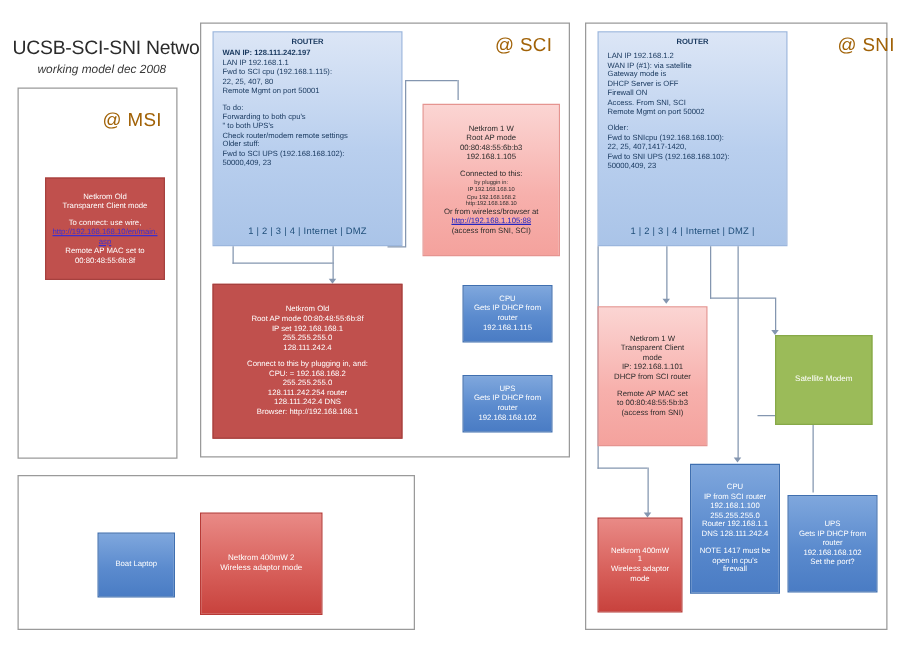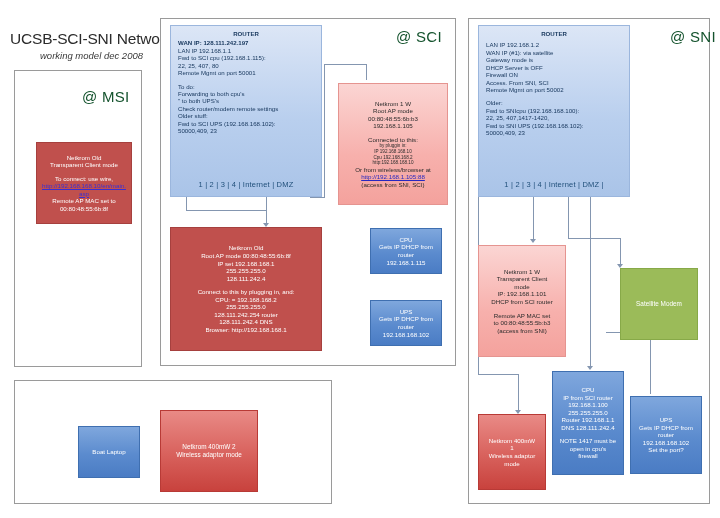--- a/index.html
+++ b/index.html
@@ -2,21 +2,21 @@
 <html><head>
 <meta charset="utf-8">
 <style>
   html,body{margin:0;padding:0;background:#ffffff;}
   body{width:720px;height:518px;position:relative;overflow:hidden;
        font-family:"Liberation Sans",sans-serif;color:#000;}
   .canvas{position:absolute;inset:0;}
 
   
   .panel{position:absolute;border:1px solid #9a9a9a;background:#ffffff;box-sizing:border-box;}
-  .panel-label{position:absolute;font-size:15px;color:#14532d;letter-spacing:.3px;}
+  .panel-label{position:absolute;font-size:15px;color:#a16207;letter-spacing:.3px;}
 
   
   .maintitle{position:absolute;font-size:15.5px;color:#2b2b2b;letter-spacing:-.2px;white-space:nowrap;}
   .subtitle{position:absolute;font-size:9.5px;font-style:italic;color:#3a3a3a;white-space:nowrap;}
 
   
   .box{position:absolute;box-sizing:border-box;display:flex;flex-direction:column;
        align-items:center;justify-content:center;text-align:center;overflow:hidden;}
   .box .ln{display:block;line-height:1.22;}
 
@@ -46,21 +46,21 @@
   .conn.v{width:1px;}
   .arrow{position:absolute;width:0;height:0;border-left:3px solid transparent;
          border-right:3px solid transparent;border-top:4px solid #8496b0;}
 </style>
 </head>
 <body>
 
 <div class="canvas">
 
   <div class="maintitle" style="left:10px;top:30px;">UCSB-SCI-SNI Network</div>
-  <div class="subtitle" style="left:40px;top:50px;">working model dec 2008</div>
+  <div class="subtitle" style="left:30px;top:50px;">working model dec 2008</div>
 
   <div class="panel" style="left:14px;top:70px;width:128px;height:297px;"></div>
   <div class="panel-label" style="left:82px;top:88px;">@ MSI</div>
 
   <div class="box red-dark" style="left:36px;top:142px;width:96px;height:82px;font-size:6.2px;">
     <span class="ln">Netkrom Old</span>
     <span class="ln">Transparent Client mode</span>
     <span class="sp"></span>
     <span class="ln">To connect: use wire,</span>
     <span class="ln lnk onred" style="word-break:break-all;padding:0 4px;">http://192.168.168.10/en/main.asp</span>

